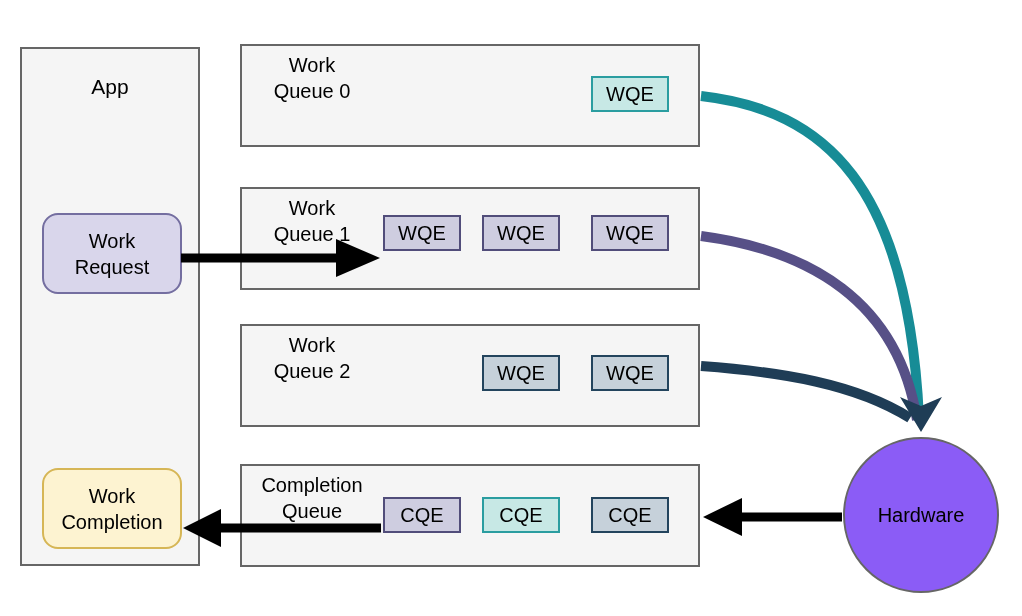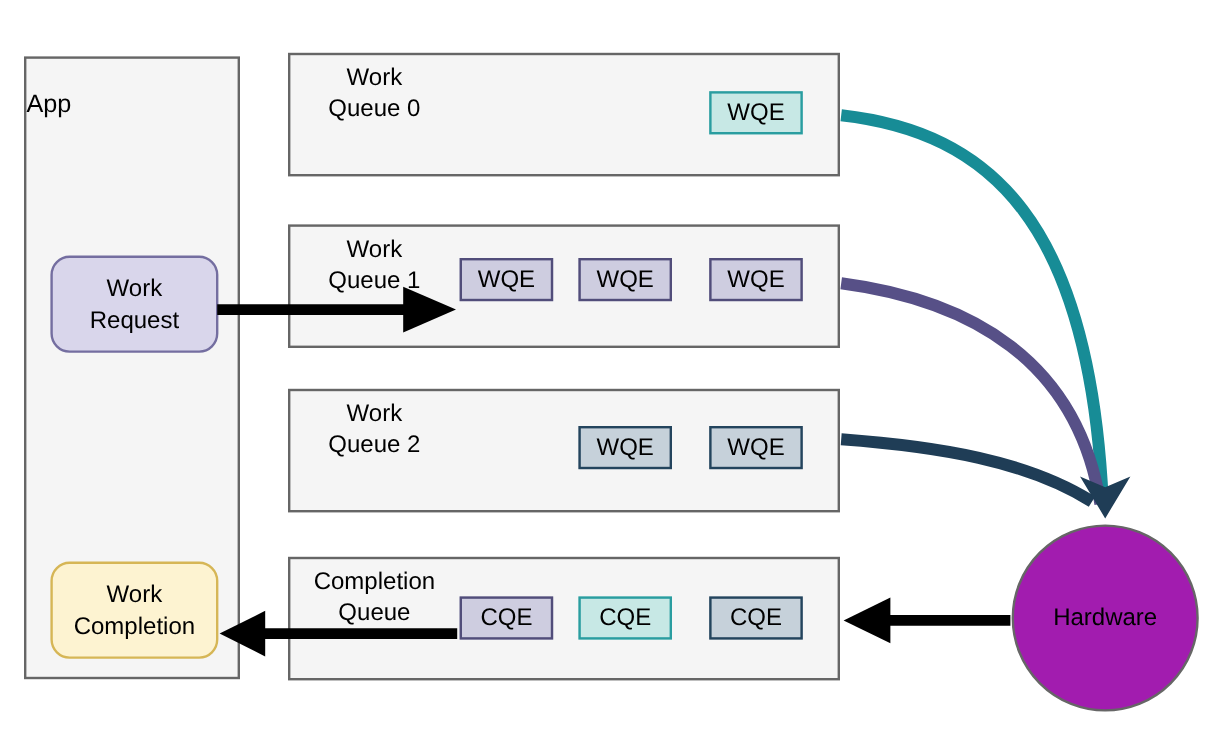--- a/index.html
+++ b/index.html
@@ -17,21 +17,21 @@
   .app-box {
     position: absolute;
     left: 20px; top: 47px;
     width: 180px; height: 519px;
     background: #f5f5f5;
     border: 2px solid #666666;
     box-sizing: border-box;
   }
   .app-label {
     margin-top: 26px;
-    text-align: left;
+    text-align: center;
     font-size: 21px;
   }
 
   
   .node {
     position: absolute;
     width: 140px; height: 81px;
     border-radius: 16px;
     box-sizing: border-box;
     display: flex;
@@ -92,21 +92,21 @@
   .col-1 { left: 141px; }
   .col-2 { left: 240px; }
   .col-3 { left: 349px; }
 
   
   .hardware {
     position: absolute;
     left: 843px; top: 437px;
     width: 156px; height: 156px;
     border-radius: 50%;
-    background: #a21caf;
+    background: #8b5cf6;
     border: 2px solid #666666;
     box-sizing: border-box;
     display: flex;
     align-items: center;
     justify-content: center;
     font-size: 20px;
   }
 
   
   .arrows {

